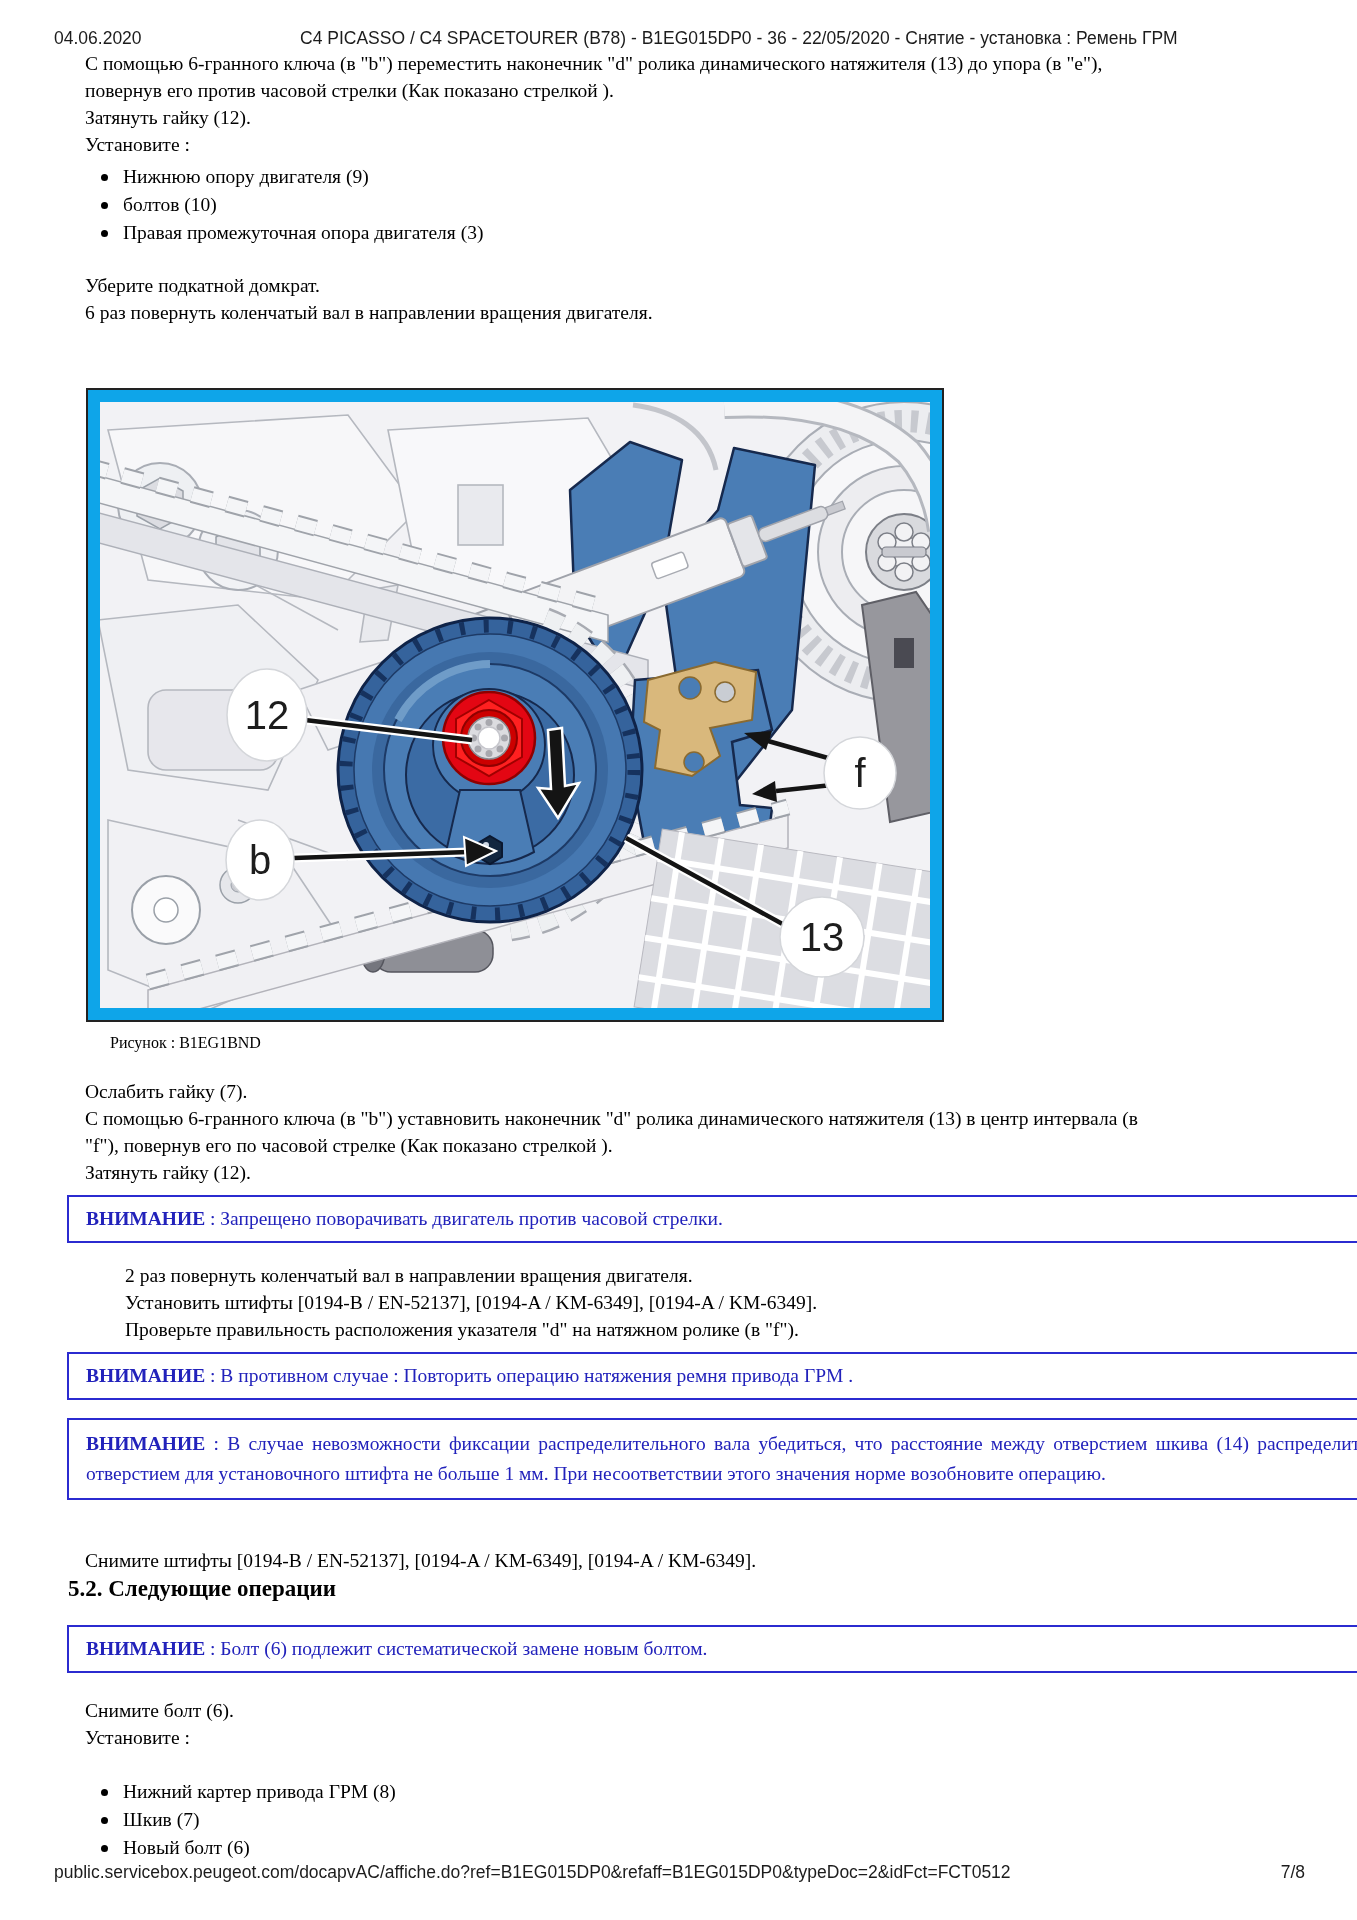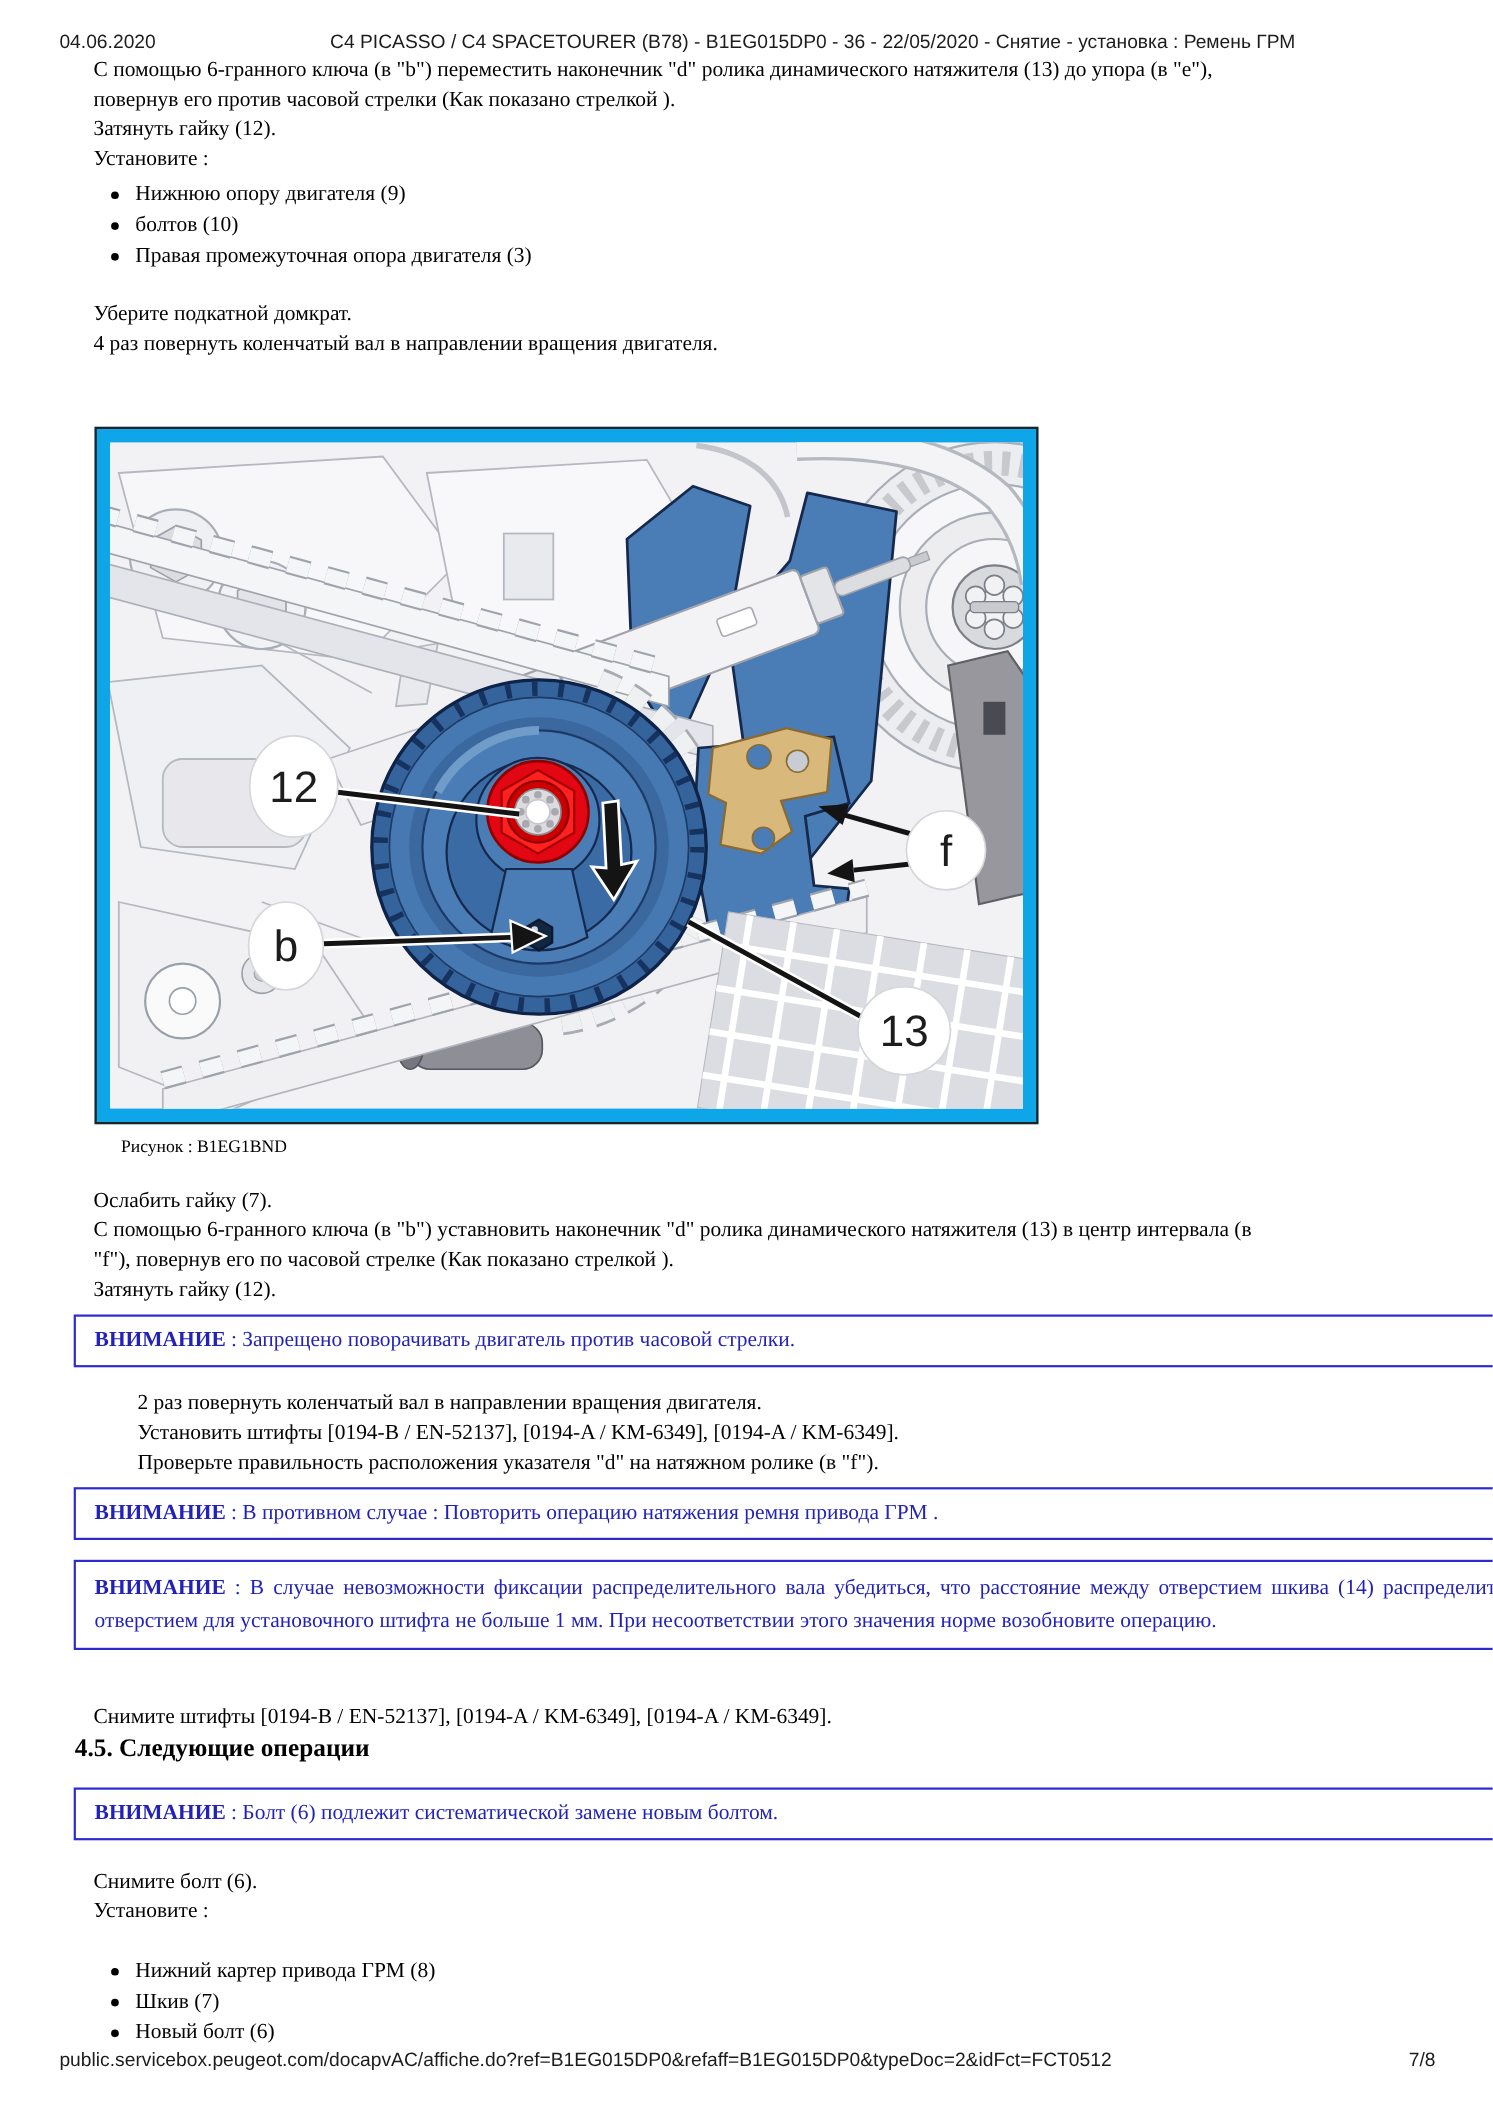--- a/index.html
+++ b/index.html
@@ -48,21 +48,21 @@
 </div>
 
 <div class="bullets" style="top:163px;">
   <div class="bullet-row"><span class="dot"></span><span>Нижнюю опору двигателя (9)</span></div>
   <div class="bullet-row"><span class="dot"></span><span>болтов (10)</span></div>
   <div class="bullet-row"><span class="dot"></span><span>Правая промежуточная опора двигателя (3)</span></div>
 </div>
 
 <div class="blk" style="top:272px;">
   <div class="line">Уберите подкатной домкрат.</div>
-  <div class="line">4 раз повернуть коленчатый вал в направлении вращения двигателя.</div>
+  <div class="line">6 раз повернуть коленчатый вал в направлении вращения двигателя.</div>
 </div>
 
 <div class="figure">
 <svg width="854" height="630" viewBox="0 0 854 630">
   <defs>
     <clipPath id="art">
           <rect x="12" y="12" width="830" height="606"></rect>
         </clipPath>
   </defs>
   <g clip-path="url(#art)">
@@ -265,21 +265,21 @@
 </div>
 
 <div class="warnbox multi" style="top:1418px;">
   <span class="wlabel">ВНИМАНИЕ</span><span> : В случае невозможности фиксации распределительного вала убедиться, что расстояние между отверстием шкива (14) распределительного вала и отверстием для установочного штифта не больше 1 мм. При несоответствии этого значения норме возобновите операцию.</span>
 </div>
 
 <div class="blk" style="top:1547px;">
   <div class="line">Снимите штифты [0194-B / EN-52137], [0194-A / KM-6349], [0194-A / KM-6349].</div>
 </div>
 
-<div class="heading" style="top:1576px;">4.5. Следующие операции</div>
+<div class="heading" style="top:1576px;">5.2. Следующие операции</div>
 
 <div class="warnbox" style="top:1625px;">
   <span class="wlabel">ВНИМАНИЕ</span><span> : Болт (6) подлежит систематической замене новым болтом.</span>
 </div>
 
 <div class="blk" style="top:1697px;">
   <div class="line">Снимите болт (6).</div>
   <div class="line">Установите :</div>
 </div>
 

